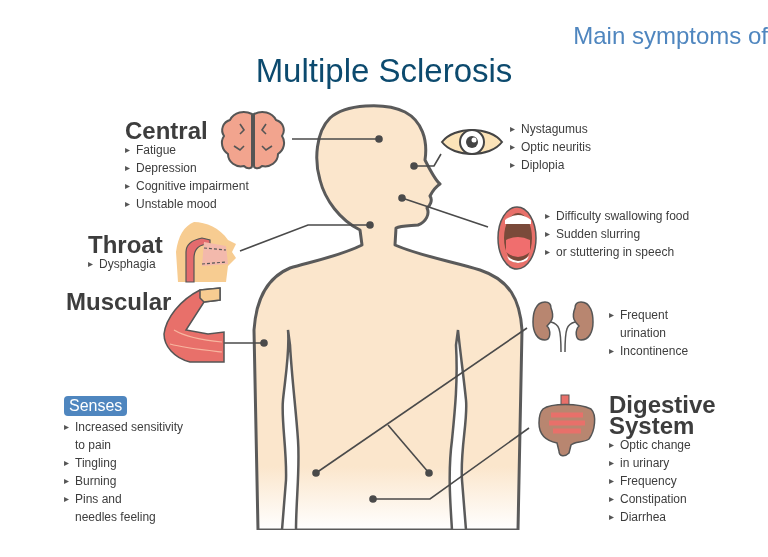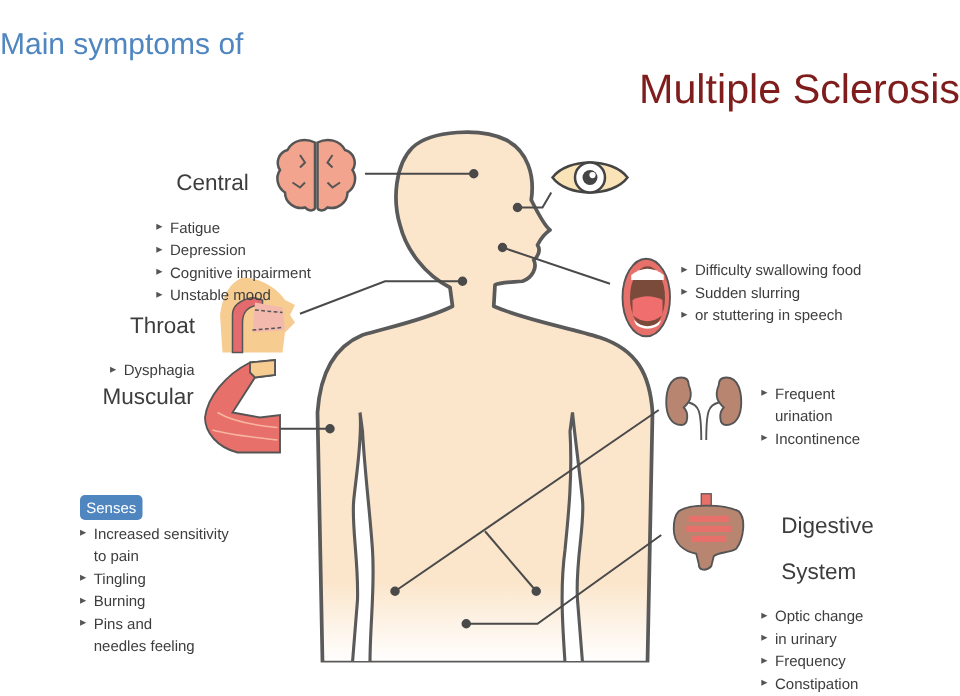--- a/index.html
+++ b/index.html
@@ -1,29 +1,29 @@
 <!DOCTYPE html>
 <html><head>
 <meta charset="utf-8">
 <style>
   html, body { margin: 0; padding: 0; background: #ffffff; }
   body { width: 768px; height: 557px; position: relative; overflow: hidden;
          font-family: "Liberation Sans", "DejaVu Sans", sans-serif; color: #3a3a3a; }
-  .title-line1 { position: absolute; left: 0; width: 768px; top: 22px; text-align: left;
+  .title-line1 { position: absolute; left: 0; width: 768px; top: 22px; text-align: right;
                  font-size: 24px; color: #4f86bf; }
-  .title-line2 { position: absolute; left: 0; width: 768px; top: 52px; text-align: right;
-                 font-size: 33px; color: #7f1d1d; }
+  .title-line2 { position: absolute; left: 0; width: 768px; top: 52px; text-align: center;
+                 font-size: 33px; color: #0c4a6e; }
   svg.body { position: absolute; left: 0; top: 0; }
   .group { position: absolute; }
-  .group h3 { margin: 16px; font-weight: normal; font-size: 18px; color: #3d3d3d; line-height: 21px; }
+  .group h3 { margin: 0; font-weight: bold; font-size: 24px; color: #3d3d3d; line-height: 21px; }
   .group ul { list-style: none; margin: 0; padding: 0; }
   .group li { font-size: 12px; line-height: 18px; color: #3d3d3d; position: relative; padding-left: 11px; white-space: nowrap; }
   .group li::before { content: "\25B8"; position: absolute; left: 0; top: 0; font-size: 10px; color: #555; }
   .group li.cont::before { content: ""; }
-  .senses-badge { display: inline-block; background: #4f86bf; color: #fff; font-size: 12px;
+  .senses-badge { display: inline-block; background: #4f86bf; color: #fff; font-size: 16px;
                   padding: 0 5px; border-radius: 4px; line-height: 20px; margin-bottom: 2px; }
 </style>
 </head>
 <body>
 
 <div class="title-line1">Main symptoms of</div>
 <div class="title-line2">Multiple Sclerosis</div>
 
 <svg class="body" width="768" height="557" viewBox="0 0 768 557">
   <defs>
@@ -139,20 +139,25 @@
     <li>Increased sensitivity</li>
     <li class="cont">to pain</li>
     <li>Tingling</li>
     <li>Burning</li>
     <li>Pins and</li>
     <li class="cont">needles feeling</li>
   </ul>
 </div>
 
 <div class="group" style="left:510px; top:120px;">
+  <ul>
+    <li>Nystagumus</li>
+    <li>Optic neuritis</li>
+    <li>Diplopia</li>
+  </ul>
 </div>
 
 <div class="group" style="left:545px; top:207px;">
   <ul>
     <li>Difficulty swallowing food</li>
     <li>Sudden slurring</li>
     <li>or stuttering in speech</li>
   </ul>
 </div>
 

